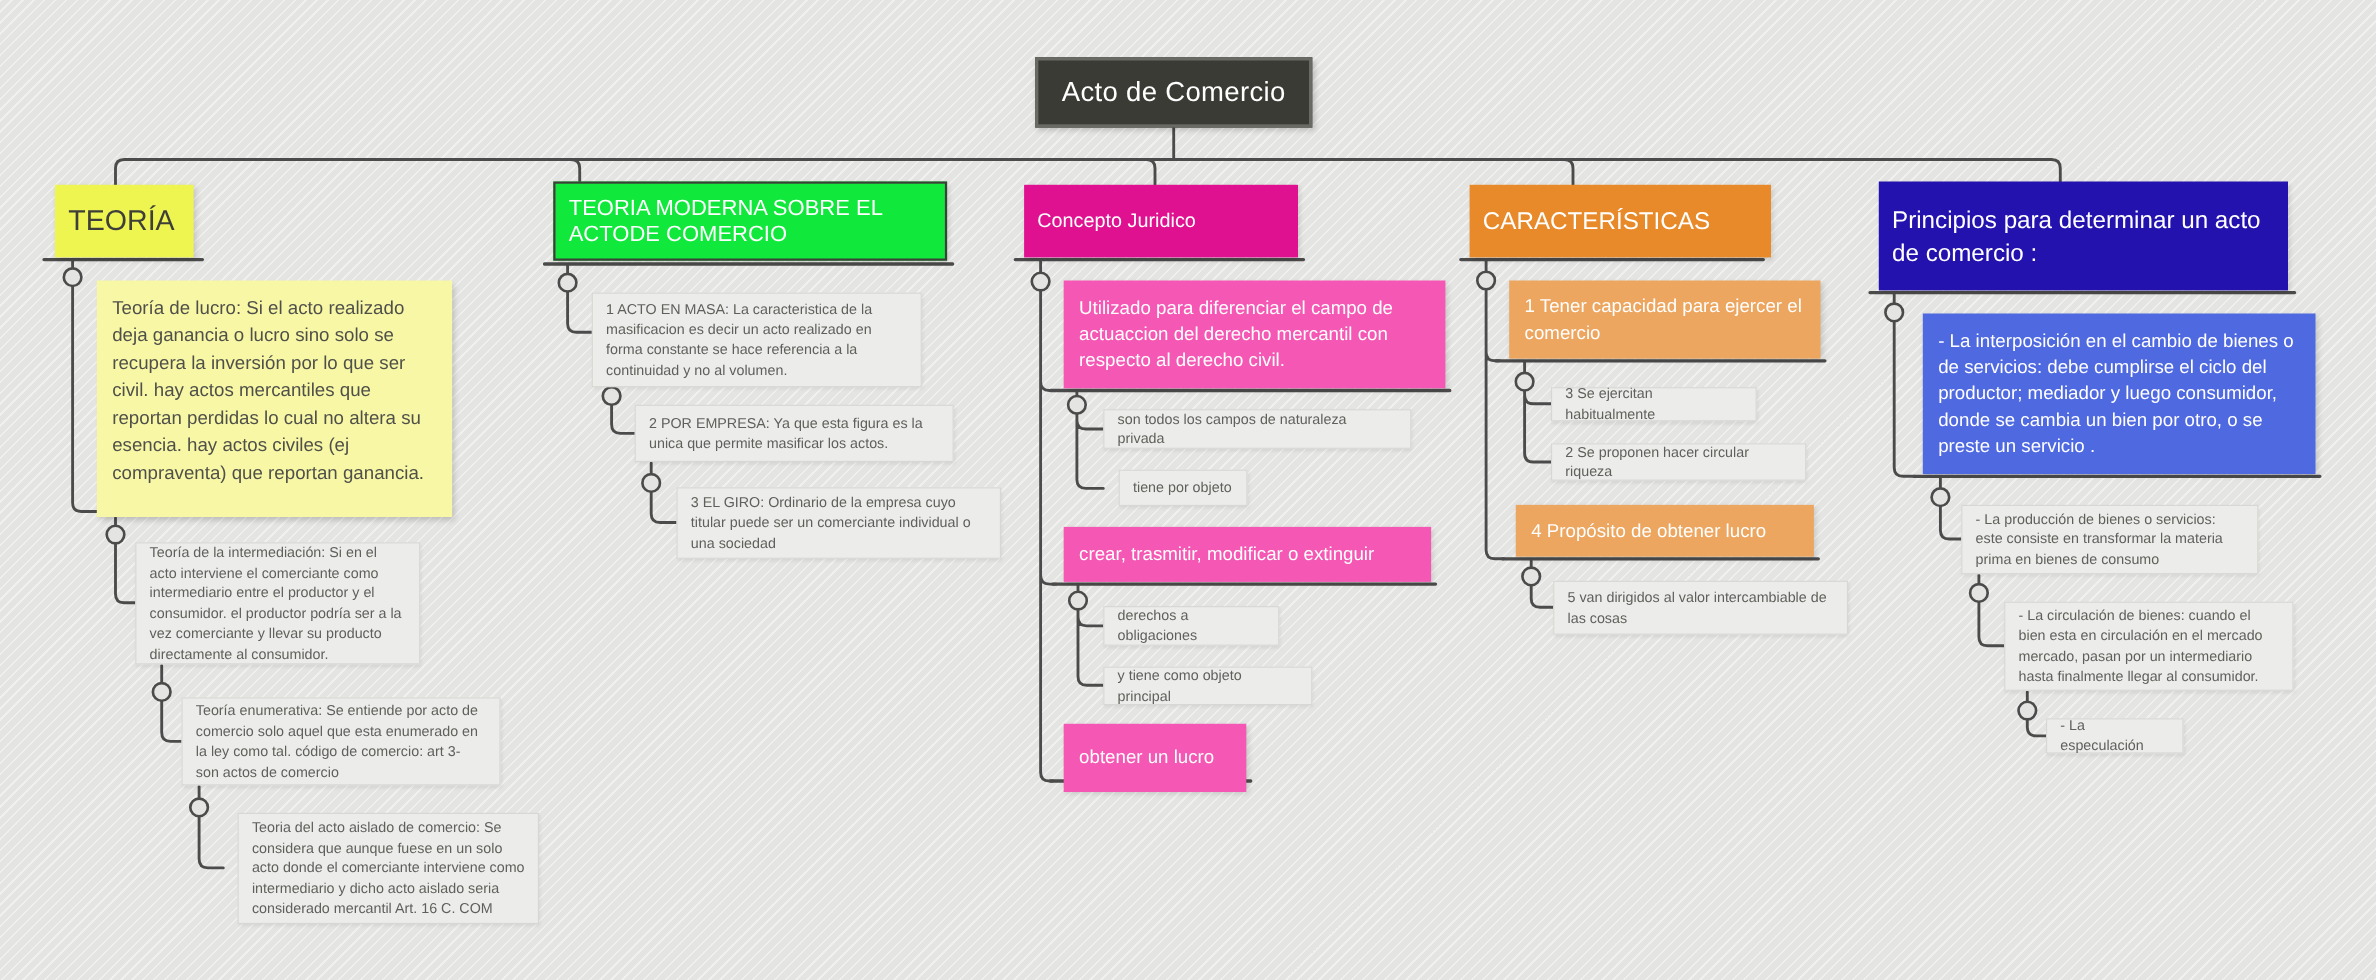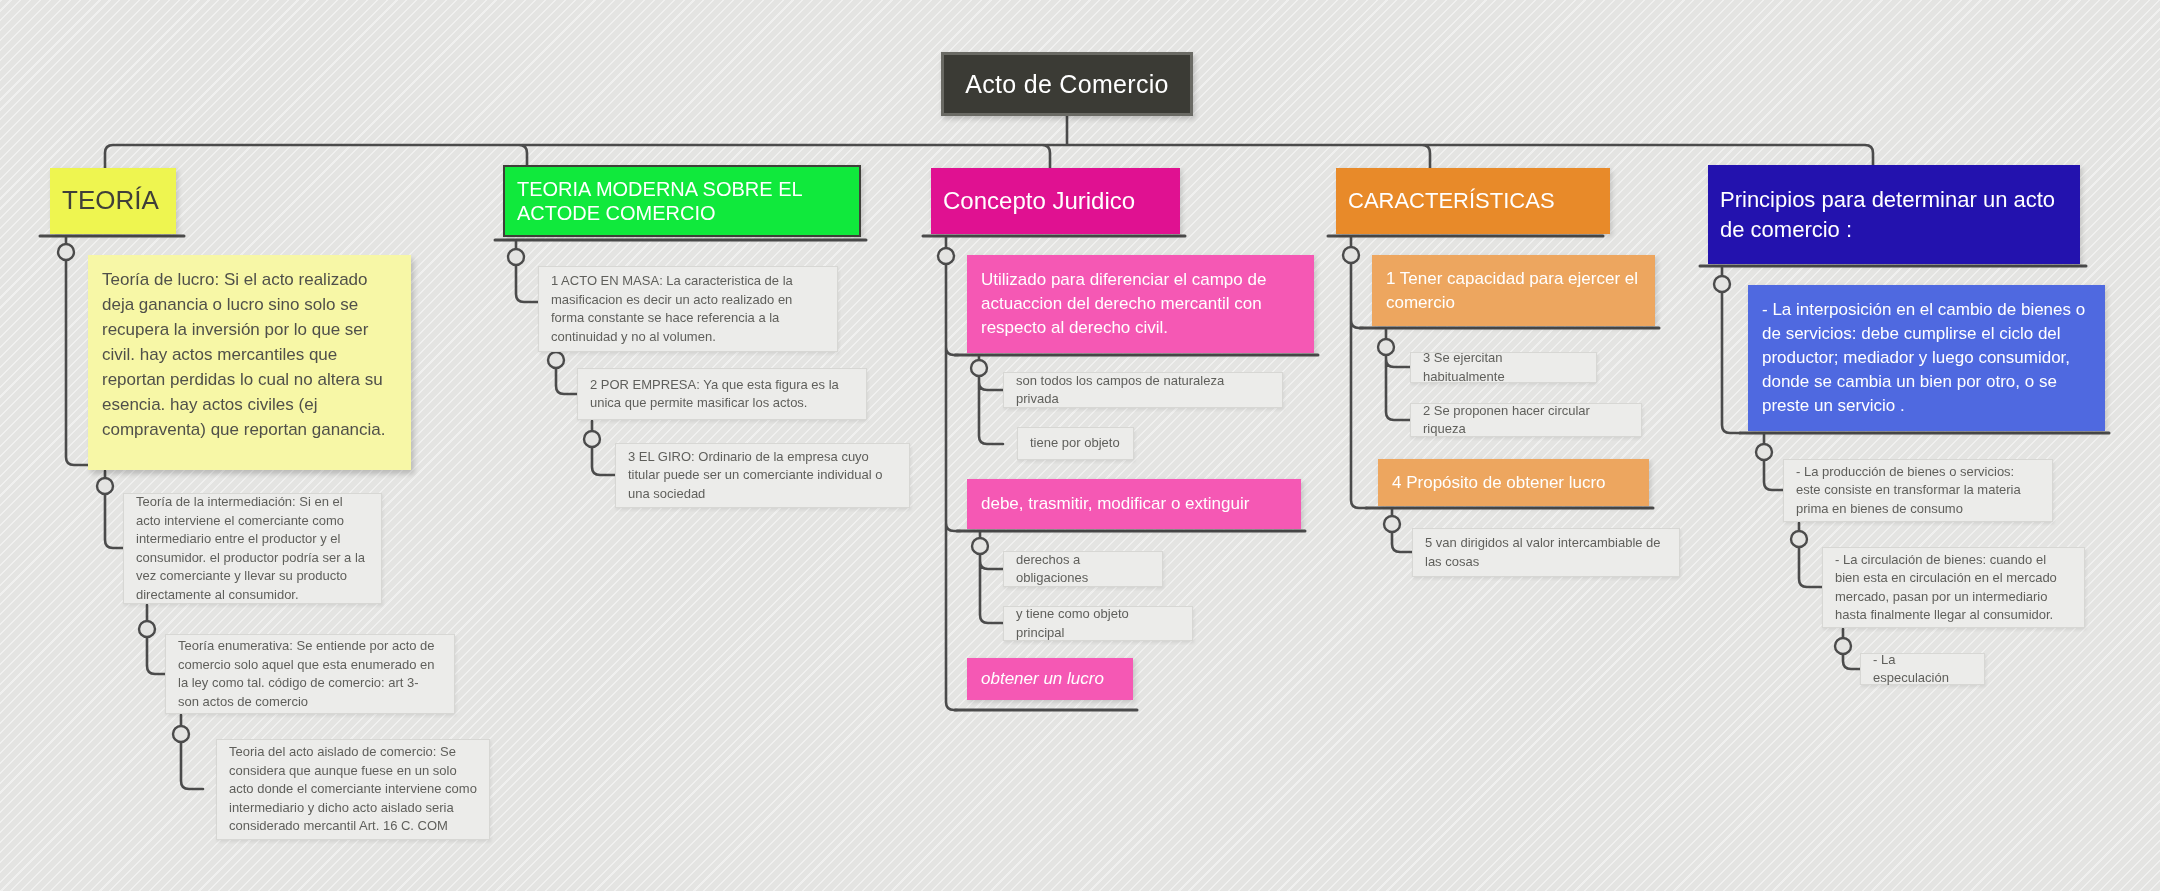--- a/index.html
+++ b/index.html
@@ -15,21 +15,21 @@
     background:#3b3b35;border:3px solid #6a6a64;color:#fff;
     display:flex;align-items:center;justify-content:center;
     font-size:25px;letter-spacing:.3px;box-shadow:2px 3px 5px rgba(0,0,0,.18);
   }
   .hdr{
     color:#fff;display:flex;align-items:center;
     padding:6px 12px;box-shadow:2px 2px 5px rgba(0,0,0,.15);line-height:1.2;
   }
   .hdr-teoria{background:#eef550;color:#3f3f39;font-size:26px;}
   .hdr-moderna{background:#10e93c;font-size:20px;border:2px solid #3f3f39;}
-  .hdr-concepto{background:#e01191;font-size:24px;}
+  .hdr-concepto{background:#e01191;font-size:18px;}
   .hdr-caract{background:#e88a29;font-size:22px;}
   .hdr-principios{background:#2312ae;font-size:22px;line-height:1.35;}
   .sticky{
     background:#f7f7a6;color:#50504a;font-size:17px;line-height:25px;
     padding:12px 14px;box-shadow:3px 4px 5px rgba(0,0,0,.18);
   }
   .gray{
     background:#ececea;border:1px solid #d7d7d4;color:#5f5f5b;
     font-size:13px;line-height:18.5px;padding:8px 12px;
     display:flex;align-items:center;box-shadow:1px 2px 3px rgba(0,0,0,.07);
@@ -123,29 +123,29 @@
   <div class="node accent accent-pink" style="left:967px;top:255px;width:347px;height:98px;">
       <span>Utilizado para diferenciar el campo de actuaccion del derecho mercantil con respecto al derecho civil.</span>
     </div>
   <div class="node gray" style="left:1003px;top:372px;width:280px;height:36px;">
       <span>son todos los campos de  naturaleza privada</span>
     </div>
   <div class="node gray" style="left:1003px;top:427px;width:117px;height:33px;margin-left:14px;">
       <span>tiene por objeto</span>
     </div>
   <div class="node accent accent-pink" style="left:967px;top:479px;width:334px;height:50px;">
-      <span>debe, trasmitir, modificar o extinguir</span>
+      <span>crear, trasmitir, modificar o extinguir</span>
     </div>
   <div class="node gray" style="left:1003px;top:551px;width:160px;height:36px;">
       <span>derechos a obligaciones</span>
     </div>
   <div class="node gray" style="left:1003px;top:606px;width:190px;height:35px;align-items:center;">
       <span>y tiene como objeto principal</span>
     </div>
-  <div class="node accent accent-pink" style="left:967px;top:658px;width:166px;height:42px;font-style:italic;">
+  <div class="node accent accent-pink" style="left:967px;top:658px;width:166px;height:62px;">
       <span>obtener un lucro</span>
     </div>
 
   <div class="node hdr hdr-caract" style="left:1336px;top:168px;width:274px;height:66px;">CARACTERÍSTICAS</div>
   <div class="node accent accent-orange" style="left:1372px;top:255px;width:283px;height:71px;">
       <span>1 Tener capacidad para ejercer el comercio</span>
     </div>
   <div class="node gray" style="left:1410px;top:352px;width:187px;height:31px;">
       <span>3 Se ejercitan habitualmente</span>
     </div>

